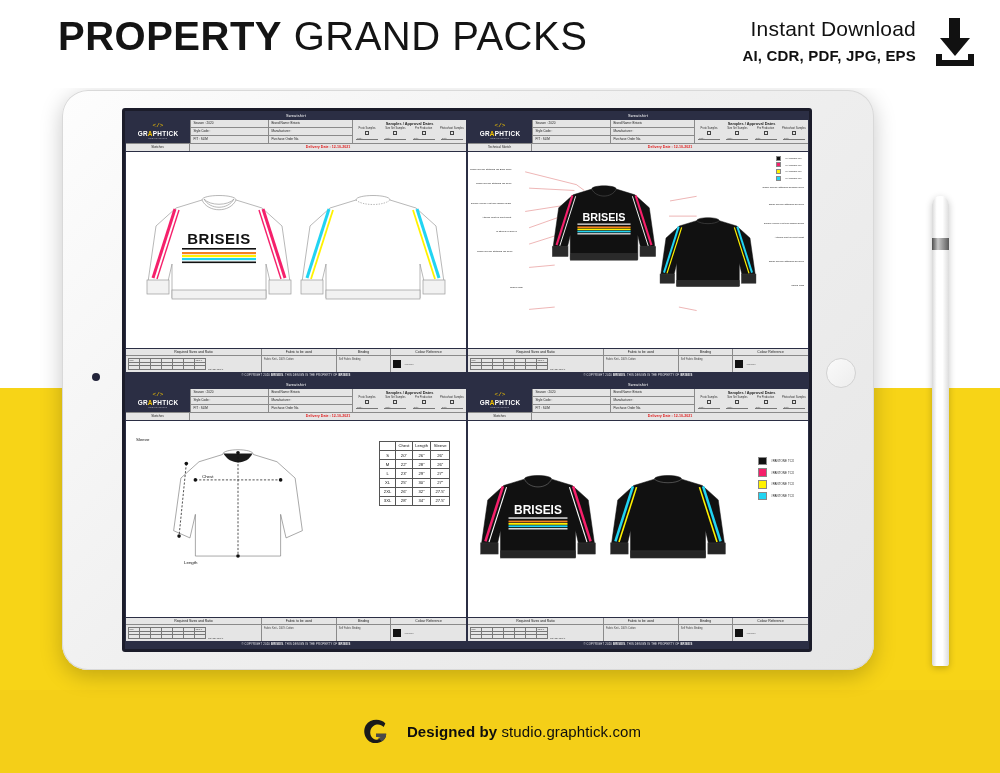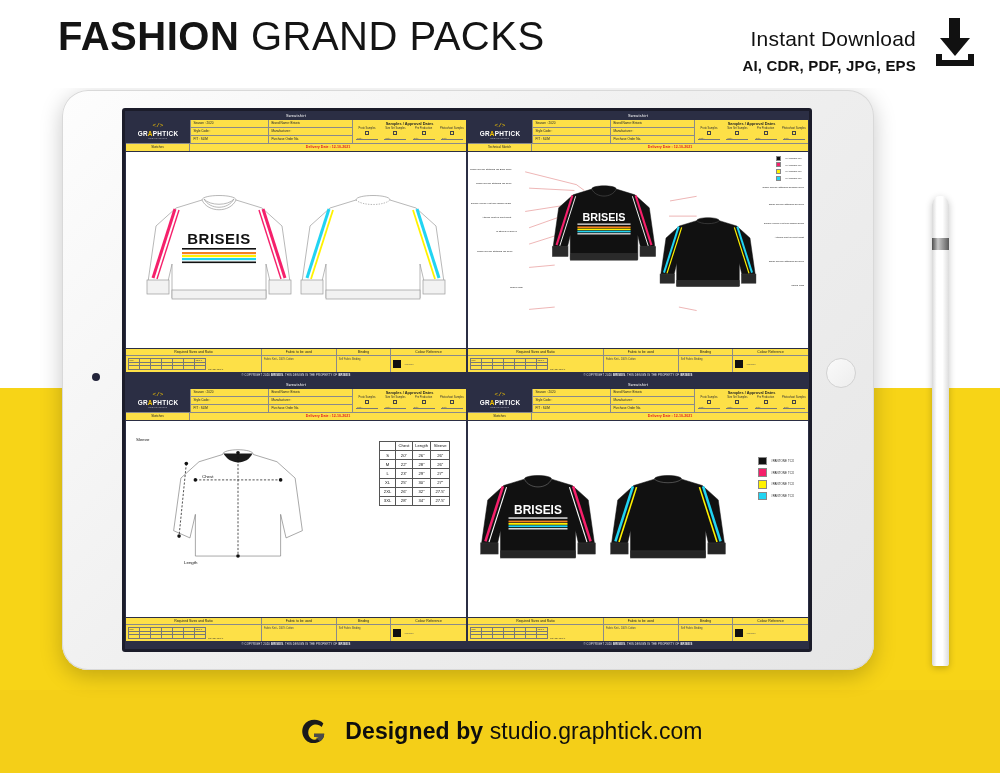--- a/index.html
+++ b/index.html
@@ -22,21 +22,21 @@
   
   .top-header { position: absolute; left: 0; top: 0; width: 1000px; height: 88px; background:#fff; z-index: 6;}
   .title {
     position: absolute; left: 58px; top: 14px;
     font-size: 40px; letter-spacing: .5px; color: #141414;
     font-family: "Liberation Sans", sans-serif;
     white-space: nowrap;
   }
   .title b { font-weight: 700; }
   .title span { font-weight: 300; }
-  .hdr-right { position:absolute; right: 84px; top: 27px; text-align: right; }
+  .hdr-right { position:absolute; right: 84px; top: 17px; text-align: right; }
   .hdr-right .l1 { font-size: 21px; color:#111; font-weight: 400; letter-spacing:.2px;}
   .hdr-right .l2 { font-size: 15px; color:#111; font-weight: 700; margin-top: 6px; letter-spacing:.2px;}
   .dl-icon { position: absolute; right: 22px; top: 16px; width: 46px; height: 52px; }
 
   
   .ipad {
     position: absolute; left: 62px; top: 90px; width: 812px; height: 580px;
     background: #f3f3f3; border-radius: 26px;
     box-shadow: 0 6px 22px rgba(0,0,0,.22), inset 0 0 0 1px #d9d9d9;
     z-index: 4;
@@ -60,29 +60,29 @@
   }
   .pencil .band { position:absolute; left:0; top: 42px; width: 17px; height: 12px;
     background: linear-gradient(90deg,#4d4d4d,#c9c9c9 35%,#8f8f8f 70%,#5a5a5a); }
 
   
   .designed {
     position:absolute; left:0; bottom:0; width: 1000px; height: 83px;
     display:flex; align-items:center; justify-content:center; gap: 14px; z-index: 6;
   }
   .g-logo { width: 34px; height: 34px; }
-  .designed .txt { font-size: 23px; color: #0e0e0e; letter-spacing: .1px; }
+  .designed .txt { font-size: 15px; color: #0e0e0e; letter-spacing: .1px; }
   .designed .txt b { font-weight: 700; }
   .designed .txt span { font-weight: 400; }
 
   
   .sheet {
     width: 50%; height: 50%;
     border: 1px solid #2b2e44;
-    background: #fde047;
+    background: #e5e5e5;
     display: flex; flex-direction: column;
     font-size: 3.1px; color: #222;
     position: relative;
     overflow: hidden;
   }
   .sh-head { display:flex; flex-direction: column; }
   .sh-title-bar {
     background: #2b2e44; color:#fff; text-align:center;
     font-size: 3.9px; padding: 1.4px 0 1.2px; letter-spacing: .2px;
   }
@@ -162,21 +162,21 @@
   table.sizechart th { font-weight: 400; }
   .meas-label { position:absolute; font-size: 4.4px; color:#111; }
 </style>
 </head>
 <body>
 
 <div class="yellow-band"></div>
 
 <div class="top-header">
   <div class="title">
-    <b>FASHION</b><span> GRAND PACKS</span>
+    <b>PROPERTY</b><span> GRAND PACKS</span>
   </div>
   <div class="hdr-right">
     <div class="l1">Instant Download</div>
     <div class="l2">AI, CDR, PDF, JPG, EPS</div>
   </div>
   <svg class="dl-icon" viewBox="0 0 46 52">
     <rect x="17" y="2" width="11" height="23" fill="#111"></rect>
     <polygon points="8,22 38,22 23,40" fill="#111"></polygon>
     <rect x="4" y="38" width="6" height="12" fill="#111"></rect>
     <rect x="36" y="38" width="6" height="12" fill="#111"></rect>

